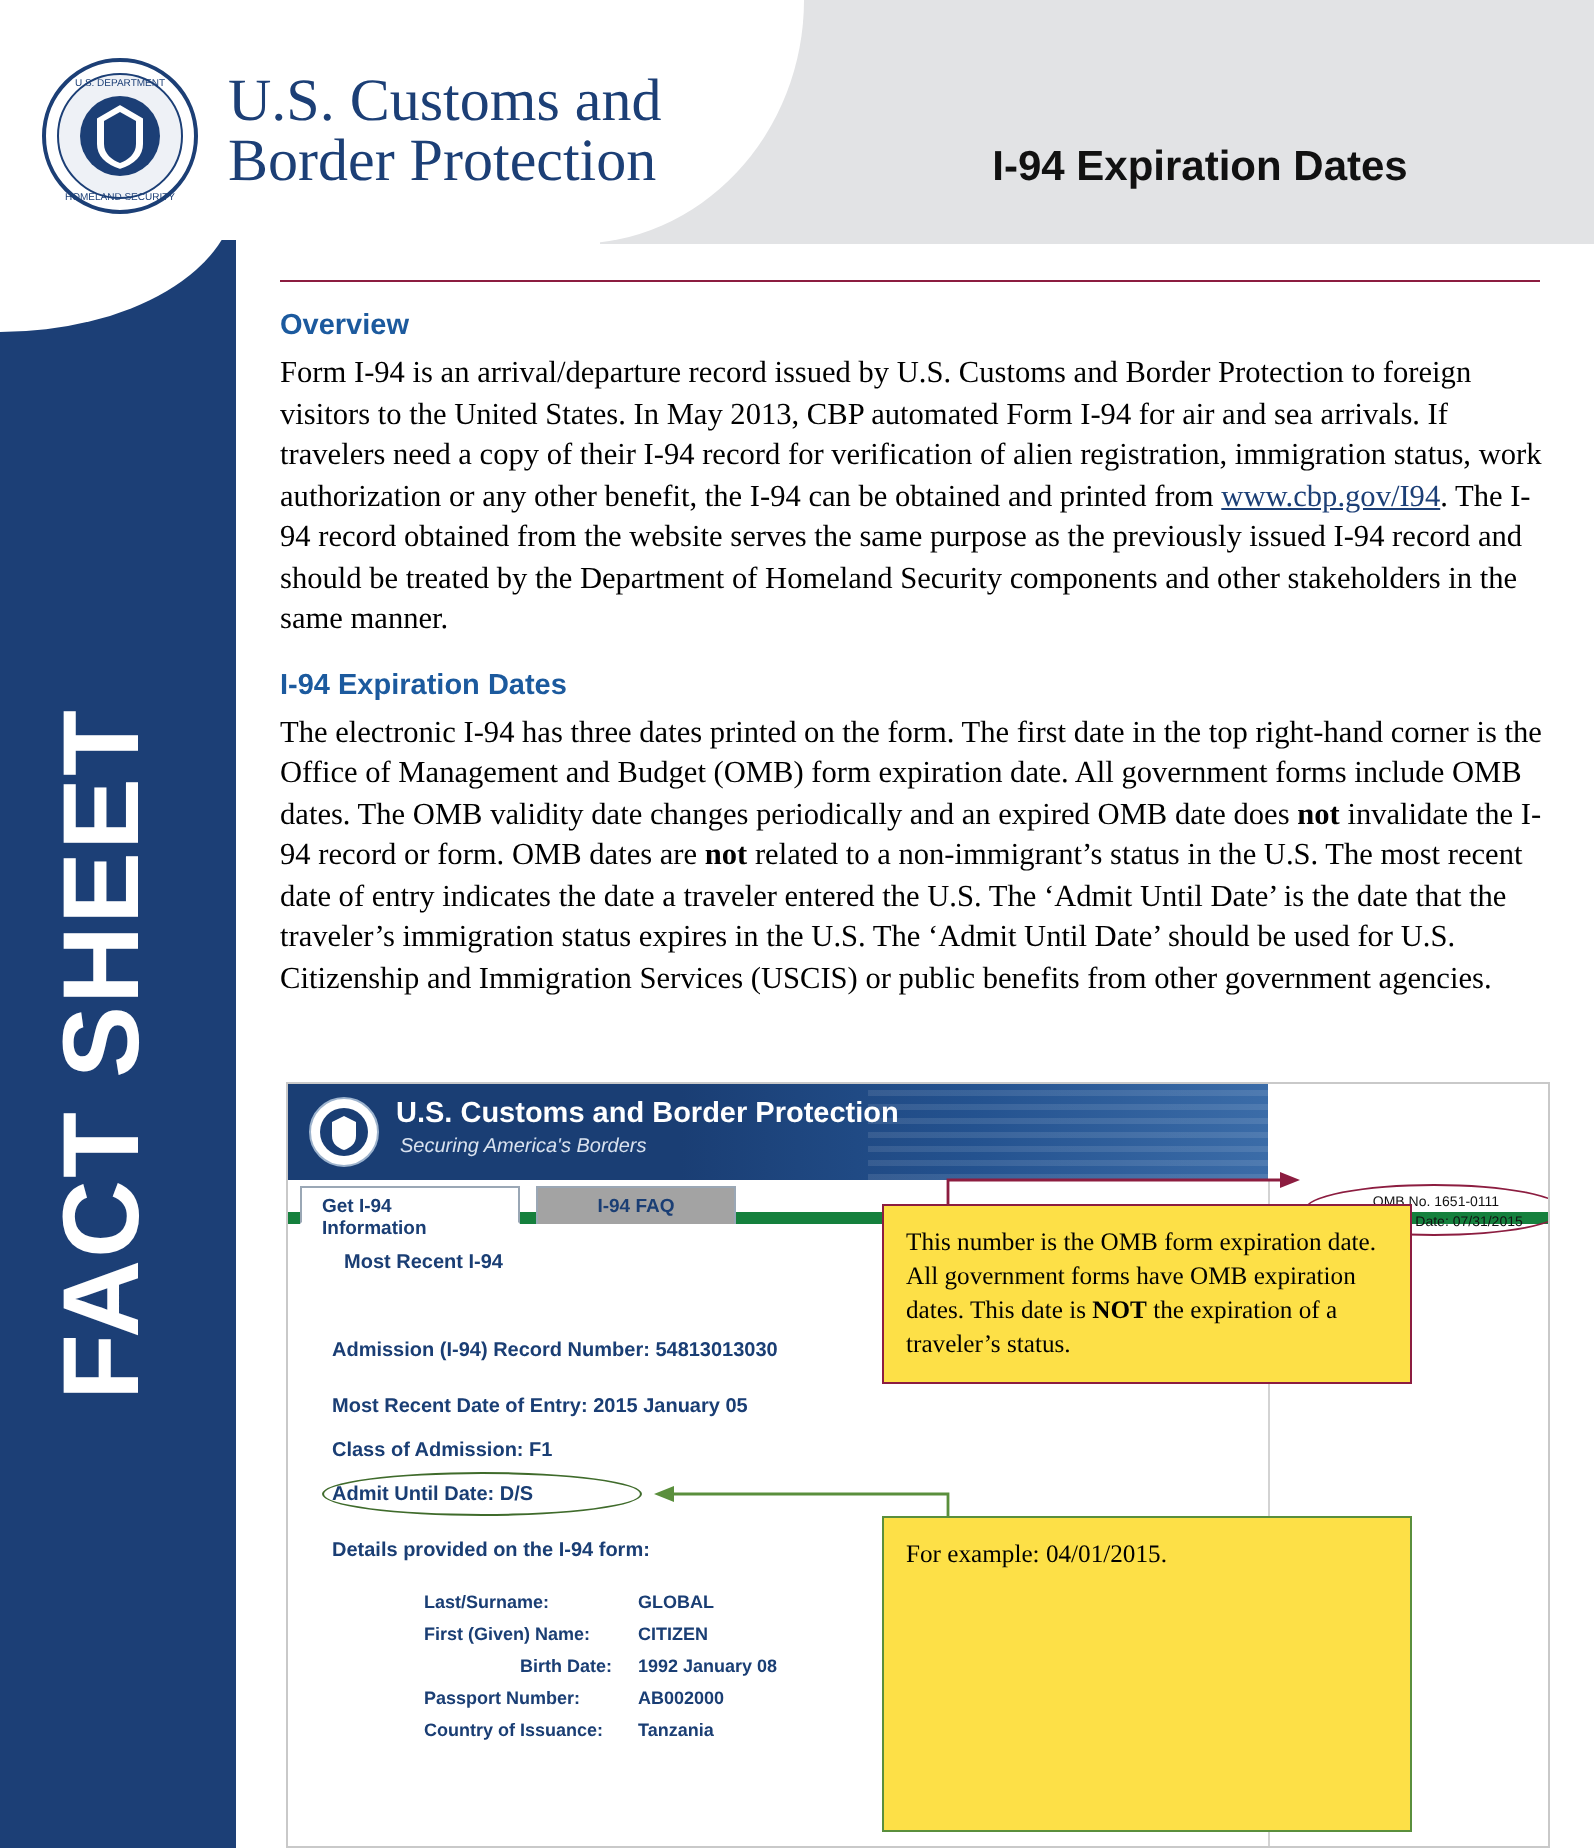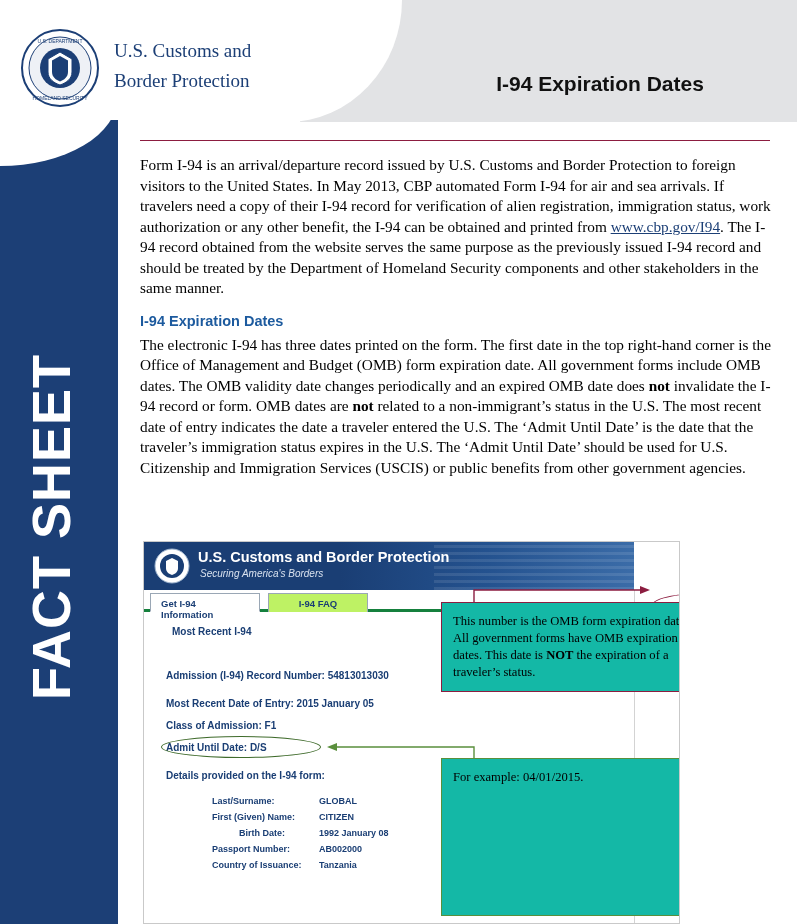--- a/index.html
+++ b/index.html
@@ -79,21 +79,21 @@
     position: absolute;
     left: 20px; top: 28px;
     width: 80px; height: 80px;
     z-index: 5;
   }
   .cbp-title {
     position: absolute;
     left: 114px; top: 36px;
     z-index: 5;
     font-family: "Liberation Serif", serif;
-    font-size: 19px;
+    font-size: 30px;
     line-height: 30px;
     color: #1c3f76;
     font-weight: normal;
   }
   .doc-title {
     position: absolute;
     left: 420px; top: 72px;
     width: 360px;
     text-align: center;
     z-index: 5;
@@ -134,21 +134,21 @@
   p.body a {
     color: #1c3f76;
   }
   .nb { font-weight: bold; }
 
   
   .figure {
     position: absolute;
     left: 143px;
     top: 541px;
-    width: 537px;
+    width: 632px;
     height: 383px;
     z-index: 3;
     border: 1px solid #c9c9c9;
     background: #ffffff;
     overflow: hidden;
     font-family: "Liberation Sans", sans-serif;
   }
   .fig-banner {
     position: absolute;
     left: 0; top: 0;
@@ -184,31 +184,31 @@
     position: absolute;
     left: 56px; top: 26px;
     color: #d9e2ef;
     font-size: 10px;
     font-style: italic;
   }
   .fig-tabs {
     position: absolute;
     left: 0; top: 48px;
     width: 632px; height: 22px;
-    border-bottom: 3px solid #15803d;
+    border-bottom: 6px solid #15803d;
   }
   .fig-tab {
     position: absolute;
     top: 3px;
     height: 19px;
     font-size: 9.5px;
     font-weight: bold;
     color: #1a3e74;
     padding: 4px 10px 0 10px;
-    background: #bef264;
+    background: #a3a3a3;
     border: 1px solid #9aa7b5;
     border-bottom: none;
   }
   .fig-tab.t1 { left: 6px; width: 110px; background:#ffffff; border-bottom:1px solid #ffffff;}
   .fig-tab.t2 { left: 124px; width: 100px; text-align: center; }
   .fig-divider-v {
     position: absolute;
     left: 490px; top: 48px;
     width: 1px; height: 335px;
     background: #d3d3d3;
@@ -249,21 +249,21 @@
   }
   .admit-ellipse {
     position: absolute;
     left: 17px; top: 194px;
     width: 160px; height: 22px;
     border: 1.6px solid #3f6b2b;
     border-radius: 80px / 11px;
   }
   .callout {
     position: absolute;
-    background: #14b8a6;
+    background: #fde047;
     font-family: "Liberation Serif", serif;
     font-size: 12.6px;
     line-height: 17px;
     color: #000000;
     padding: 10px 11px;
   }
   .callout.red {
     left: 297px; top: 60px;
     width: 265px; height: 90px;
     border: 1.4px solid #8c1d40;
@@ -311,20 +311,21 @@
 <div class="doc-title">I-94 Expiration Dates</div>
 
 <div class="left-band"></div>
 <div class="left-band-top-white"></div>
 <div class="band-curve"></div>
 <div class="fact-sheet-text">FACT SHEET</div>
 
 <div class="content">
   <div class="rule"></div>
 
+  <h2 class="section">Overview</h2>
   <p class="body"><span>Form I-94 is an arrival/departure record issued by U.S. Customs and Border Protection to foreign visitors to the United States. In May 2013, CBP automated Form I-94 for air and sea arrivals. If travelers need a copy of their I-94 record for verification of alien registration, immigration status, work authorization or any other benefit, the I-94 can be obtained and printed from </span><a href="#">www.cbp.gov/I94</a><span>. The I-94 record obtained from the website serves the same purpose as the previously issued I-94 record and should be treated by the Department of Homeland Security components and other stakeholders in the same manner.</span></p>
 
   <h2 class="section">I-94 Expiration Dates</h2>
   <p class="body"><span>The electronic I-94 has three dates printed on the form. The first date in the top right-hand corner is the Office of Management and Budget (OMB) form expiration date. All government forms include OMB dates. The OMB validity date changes periodically and an expired OMB date does </span><span class="nb">not</span><span> invalidate the I-94 record or form. OMB dates are </span><span class="nb">not</span><span> related to a non-immigrant’s status in the U.S. The most recent date of entry indicates the date a traveler entered the U.S. The ‘Admit Until Date’ is the date that the traveler’s immigration status expires in the U.S. The ‘Admit Until Date’ should be used for U.S. Citizenship and Immigration Services (USCIS) or public benefits from other government agencies.</span></p>
 </div>
 
 <div class="figure">
 
   <div class="fig-banner">
     <div class="fig-banner-stripes"></div>
@@ -363,21 +364,21 @@
   <div class="admit-ellipse"></div>
 
   <div class="fig-label" style="left:22px; top:228px;">Details provided on the I-94 form:</div>
 
   <div class="fig-sub-k" style="left:68px; top:254px;">Last/Surname:</div>
   <div class="fig-sub-v" style="left:175px; top:254px;">GLOBAL</div>
 
   <div class="fig-sub-k" style="left:68px; top:270px;">First (Given) Name:</div>
   <div class="fig-sub-v" style="left:175px; top:270px;">CITIZEN</div>
 
-  <div class="fig-sub-k" style="left:60px; top:286px;padding-left:35px;">Birth Date:</div>
+  <div class="fig-sub-k" style="left:81px; top:286px;padding-left:35px;">Birth Date:</div>
   <div class="fig-sub-v" style="left:175px; top:286px;">1992 January 08</div>
 
   <div class="fig-sub-k" style="left:68px; top:302px;">Passport Number:</div>
   <div class="fig-sub-v" style="left:175px; top:302px;">AB002000</div>
 
   <div class="fig-sub-k" style="left:68px; top:318px;">Country of Issuance:</div>
   <div class="fig-sub-v" style="left:175px; top:318px;">Tanzania</div>
 
   <svg class="arrow-svg">
     <path d="M330 62 L330 48 L500 48" stroke="#8c1d40" stroke-width="1.4" fill="none"></path>

